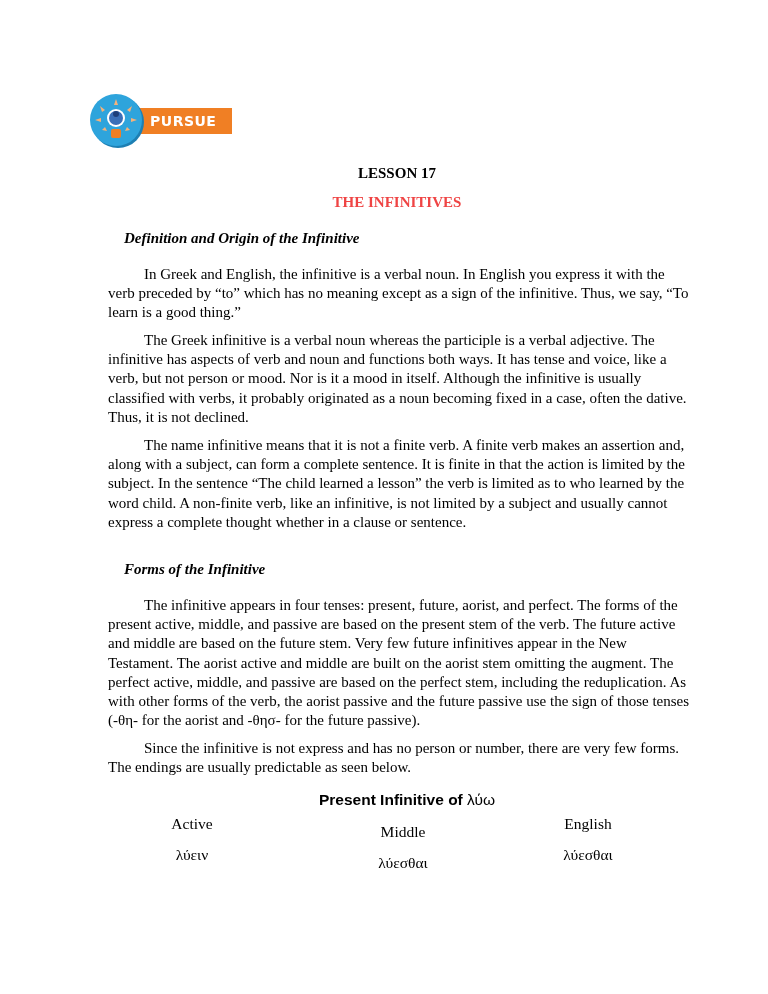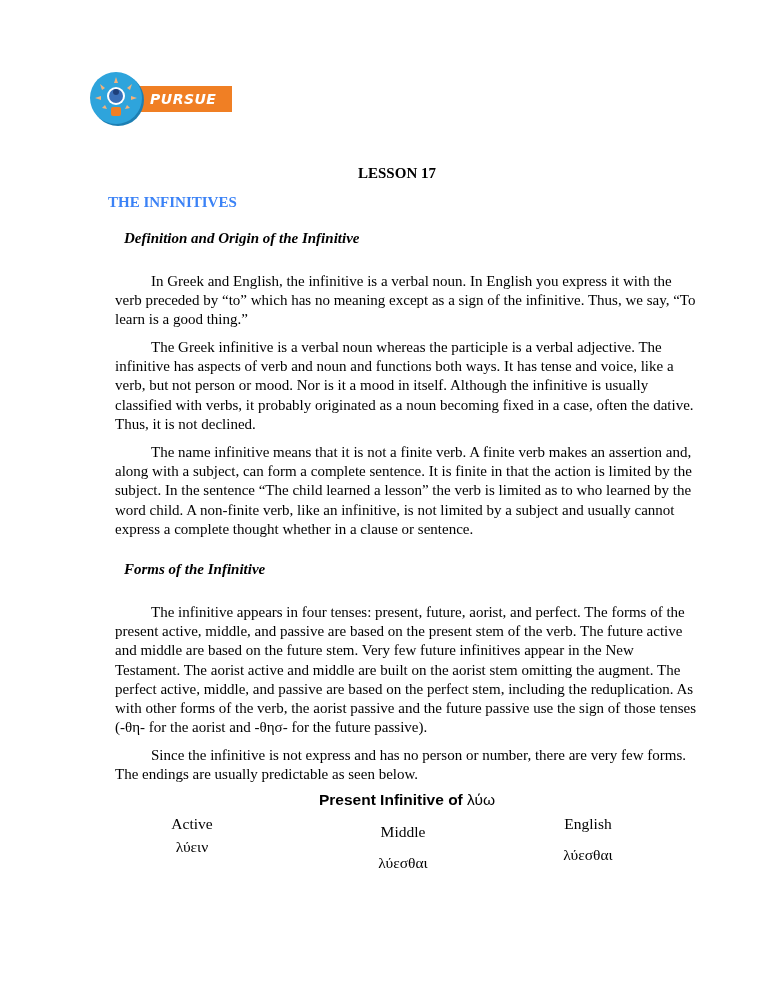--- a/index.html
+++ b/index.html
@@ -1,28 +1,28 @@
 <!DOCTYPE html>
 <html><head>
   <meta charset="utf-8">
   <style>
     html, body { margin: 0; padding: 0; background: #ffffff; }
     body { width: 768px; height: 994px; position: relative; overflow: hidden;
       font-family: "Liberation Serif", "DejaVu Serif", serif; color: #000; }
-    .logo { position: absolute; left: 90px; top: 72px; width: 142px; height: 52px; font-style: italic; }
+    .logo { position: absolute; left: 90px; top: 94px; width: 142px; height: 52px; }
     .logo-bar { position: absolute; left: 42px; top: 14px; width: 100px; height: 26px; background: #f07f24;
       color: #fff; font-family: "DejaVu Sans", sans-serif; font-weight: bold; font-size: 14px; letter-spacing: 0.5px;
       line-height: 26px; padding-left: 18px; box-sizing: border-box; }
     .logo-circle { position: absolute; left: 0; top: 0; width: 52px; height: 52px; border-radius: 50%; background: #2ea4dc; box-shadow: 2px 2px 0 #1d7fb3; }
     .logo-circle svg { position: absolute; left: 0; top: 0; }
     .page { position: absolute; left: 108px; top: 0; width: 578px; }
     .lesson { position: absolute; left: 0; width: 578px; text-align: center; top: 165px; font-weight: bold; font-size: 15px; }
-    .title { position: absolute; left: 0; width: 578px; text-align: left; top: 194px; font-weight: bold; font-size: 15px; color: #3b82f6; }
+    .title { position: absolute; left: 0; width: 578px; text-align: center; top: 194px; font-weight: bold; font-size: 15px; color: #ef4444; }
     .heading { position: absolute; left: 16px; font-weight: bold; font-style: italic; font-size: 15px; }
-    .para { position: absolute; left: 0; width: 582px; font-size: 15px; line-height: 19.2px; text-indent: 36px; margin: 7px; }
+    .para { position: absolute; left: 0; width: 582px; font-size: 15px; line-height: 19.2px; text-indent: 36px; margin: 0; }
     .tbl-title { position: absolute; left: 0; width: 598px; text-align: center; top: 791px; font-weight: bold; font-size: 15.5px;
       font-family: Liberation Sans, sans-serif; }
     .tbl-title .greek { font-weight: normal; }
     .tbl { position: absolute; top: 815px; left: 0; width: 578px; font-size: 15.5px; }
     .col { position: absolute; text-align: center; }
   </style>
 </head>
 <body>
 
 <div class="logo">
@@ -59,21 +59,21 @@
   <p class="para" style="top:596px;">The infinitive appears in four tenses: present, future, aorist, and perfect. The forms of the present active, middle, and passive are based on the present stem of the verb. The future active and middle are based on the future stem. Very few future infinitives appear in the New Testament. The aorist active and middle are built on the aorist stem omitting the augment. The perfect active, middle, and passive are based on the perfect stem, including the reduplication. As with other forms of the verb, the aorist passive and the future passive use the sign of those tenses (-θη- for the aorist and -θησ- for the future passive).</p>
   <p class="para" style="top:739px;">Since the infinitive is not express and has no person or number, there are very few forms. The endings are usually predictable as seen below.</p>
 
   <div class="tbl-title">
     <span>Present Infinitive of </span><span class="greek">λύω</span>
   </div>
 
   <div class="tbl">
     <div class="col" style="left:44px; width:80px;">
       <div>Active</div>
-      <div style="margin-top:5px;">λύειν</div>
+      <div style="margin-top:13px;">λύειν</div>
     </div>
     <div class="col" style="left:245px; width:100px;margin-top:8px;">
       <div>Middle</div>
       <div style="margin-top:13px;">λύεσθαι</div>
     </div>
     <div class="col" style="left:430px; width:100px;">
       <div>English</div>
       <div style="margin-top:13px;">λύεσθαι</div>
     </div>
   </div>

